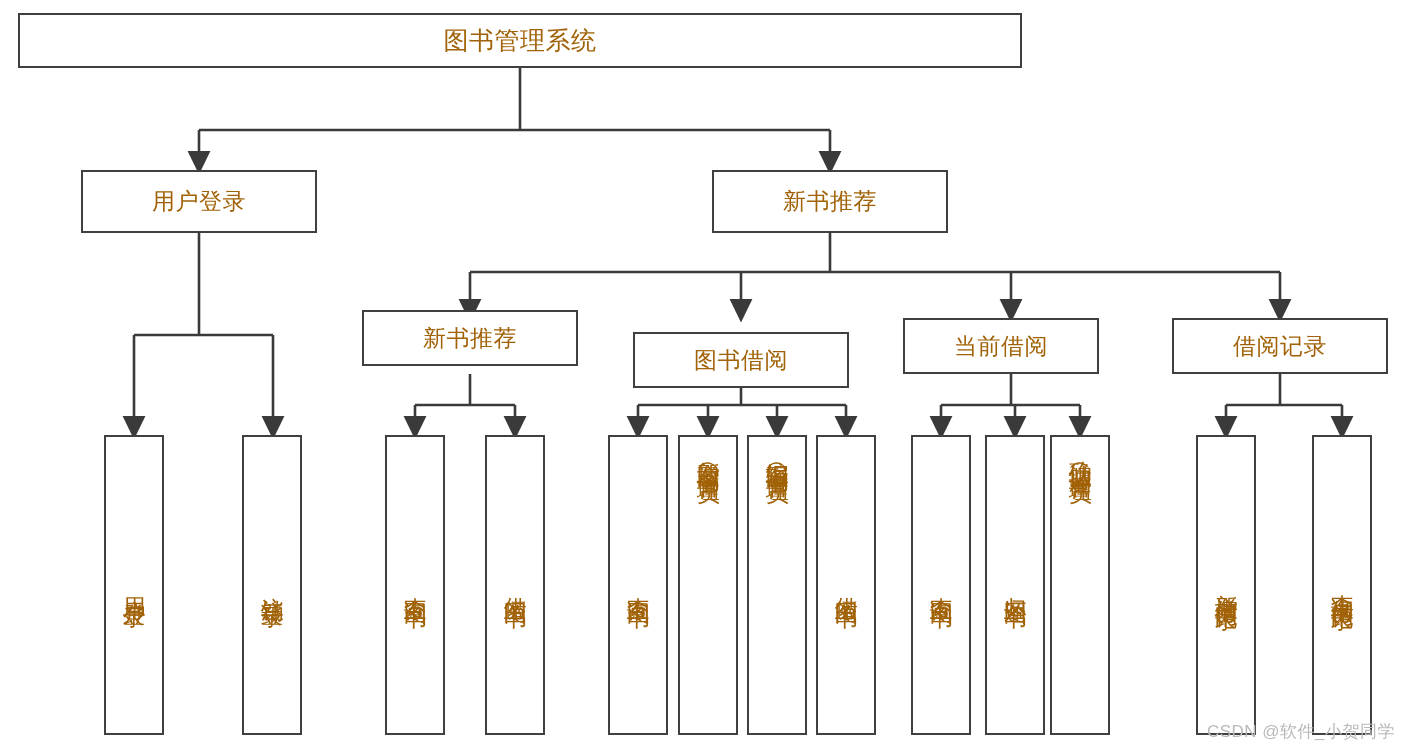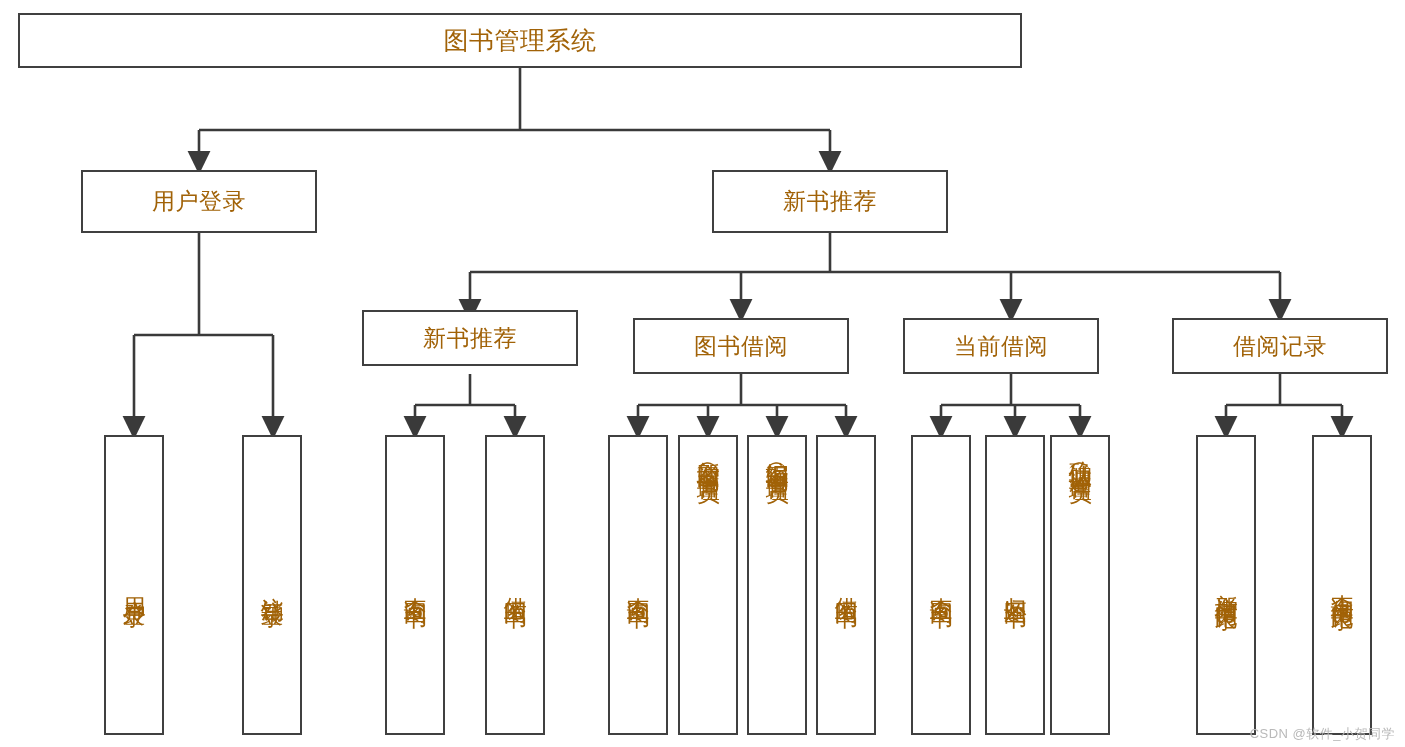--- a/index.html
+++ b/index.html
@@ -58,21 +58,21 @@
     white-space: nowrap;
   }
   .node.leaf.centered {
     align-items: center;
     padding-top: 0;
   }
   .watermark {
     position: absolute;
     right: 10px;
     bottom: 4px;
-    font-size: 13px;
+    font-size: 17px;
     color: #b9b9b9;
     letter-spacing: 0.5px;
     white-space: nowrap;
     font-family: "Liberation Sans", "DejaVu Sans", sans-serif;
   }
 </style>
 </head>
 <body>
 
 <div id="canvas">
@@ -137,21 +137,21 @@
   <div class="node level2" style="left:81px; top:170px; width:236px; height:63px;">
     <span class="node-label">用户登录</span>
   </div>
   <div class="node level2" style="left:712px; top:170px; width:236px; height:63px;">
     <span class="node-label">新书推荐</span>
   </div>
 
   <div class="node level2" style="left:362px; top:310px; width:216px; height:56px;">
     <span class="node-label">新书推荐</span>
   </div>
-  <div class="node level2" style="left:633px; top:318px; width:216px; height:56px;">
+  <div class="node level2" style="left:633px; top:332px; width:216px; height:56px;">
     <span class="node-label">图书借阅</span>
   </div>
   <div class="node level2" style="left:903px; top:318px; width:196px; height:56px;">
     <span class="node-label">当前借阅</span>
   </div>
   <div class="node level2" style="left:1172px; top:318px; width:216px; height:56px;justify-content:center;">
     <span class="node-label">借阅记录</span>
   </div>
 
   <div class="node leaf centered" style="left:104px; top:435px; width:60px; height:300px;">

